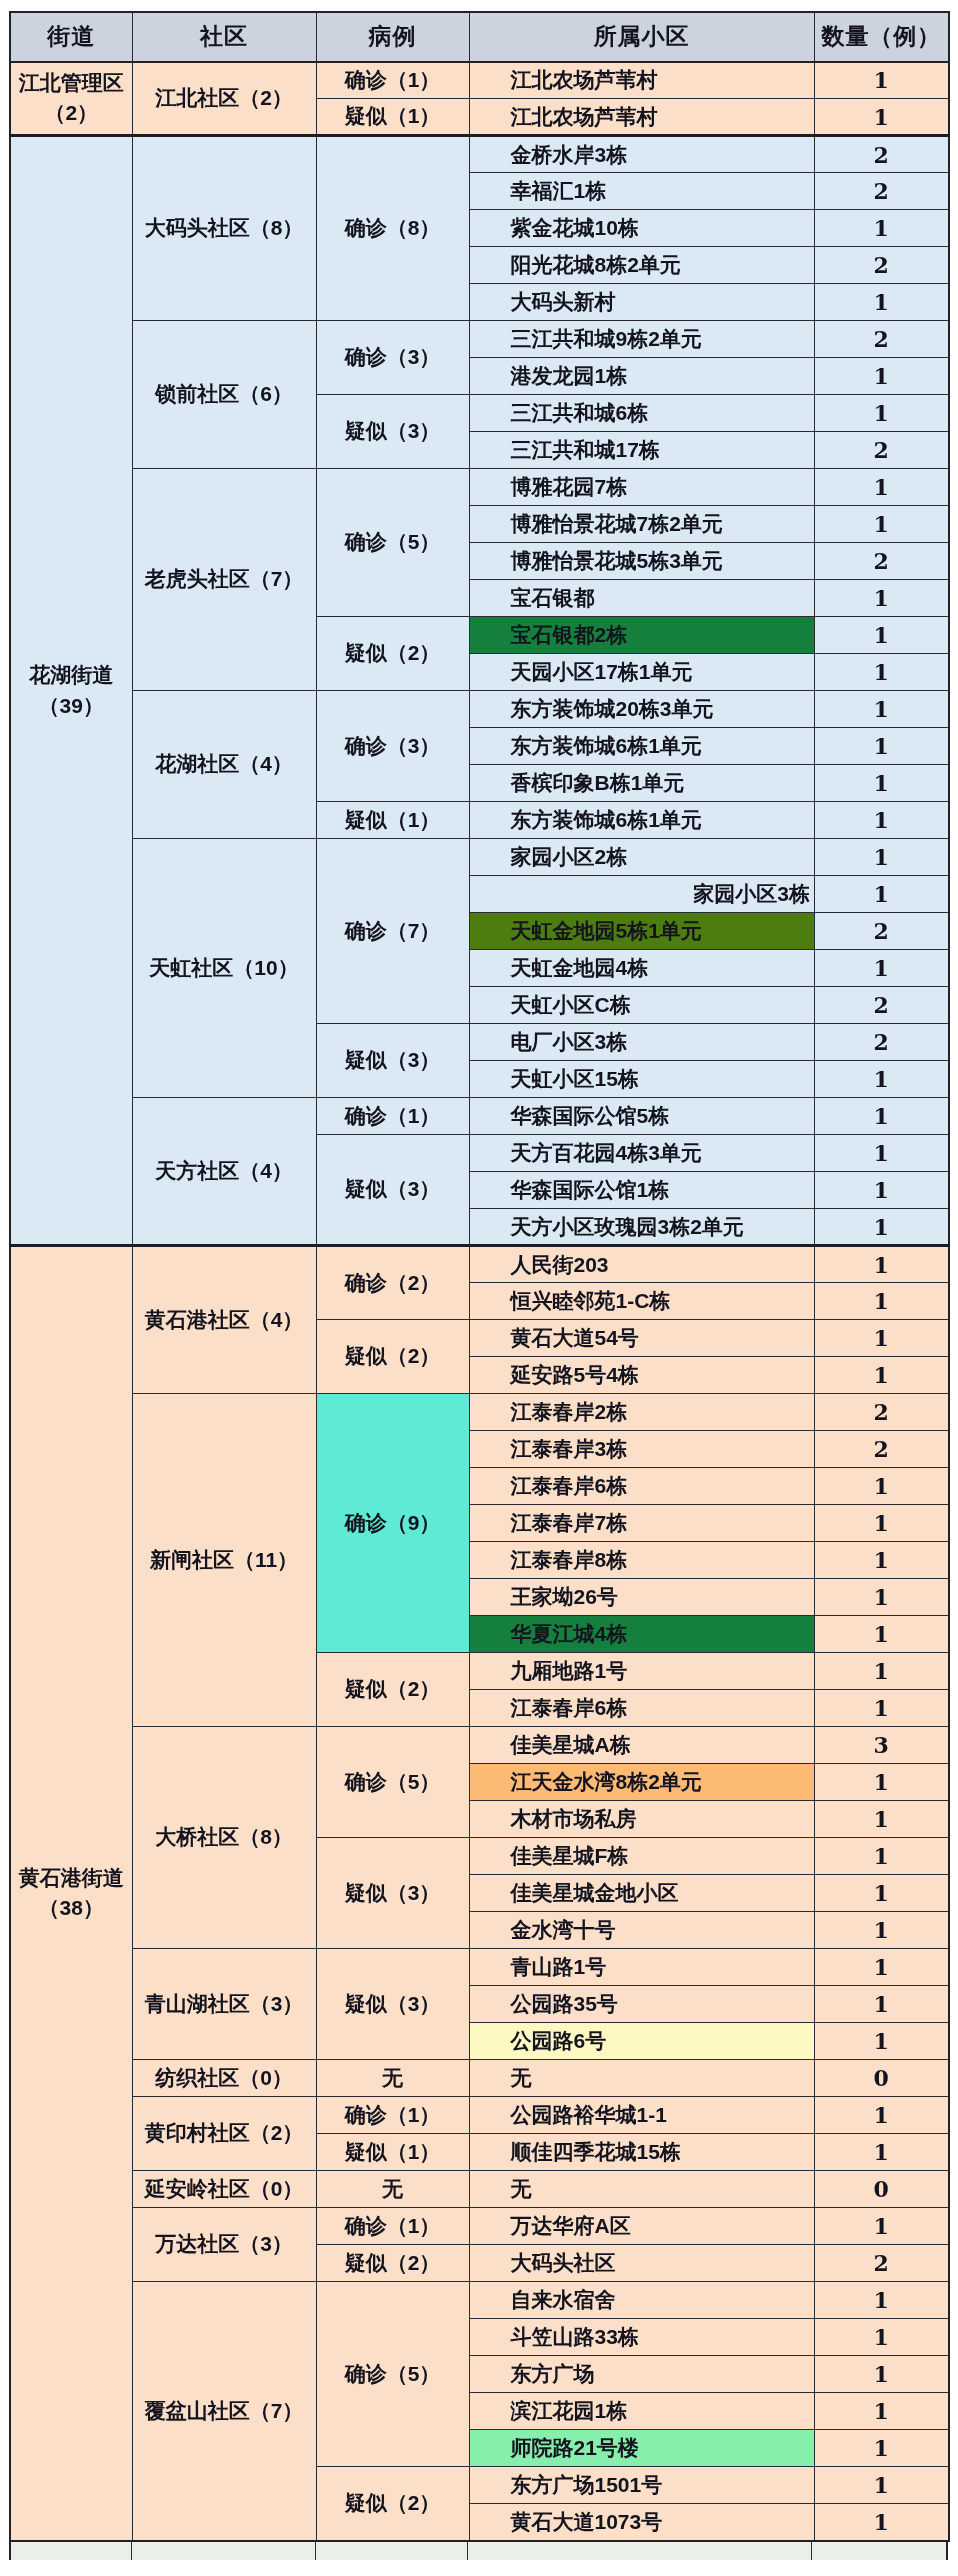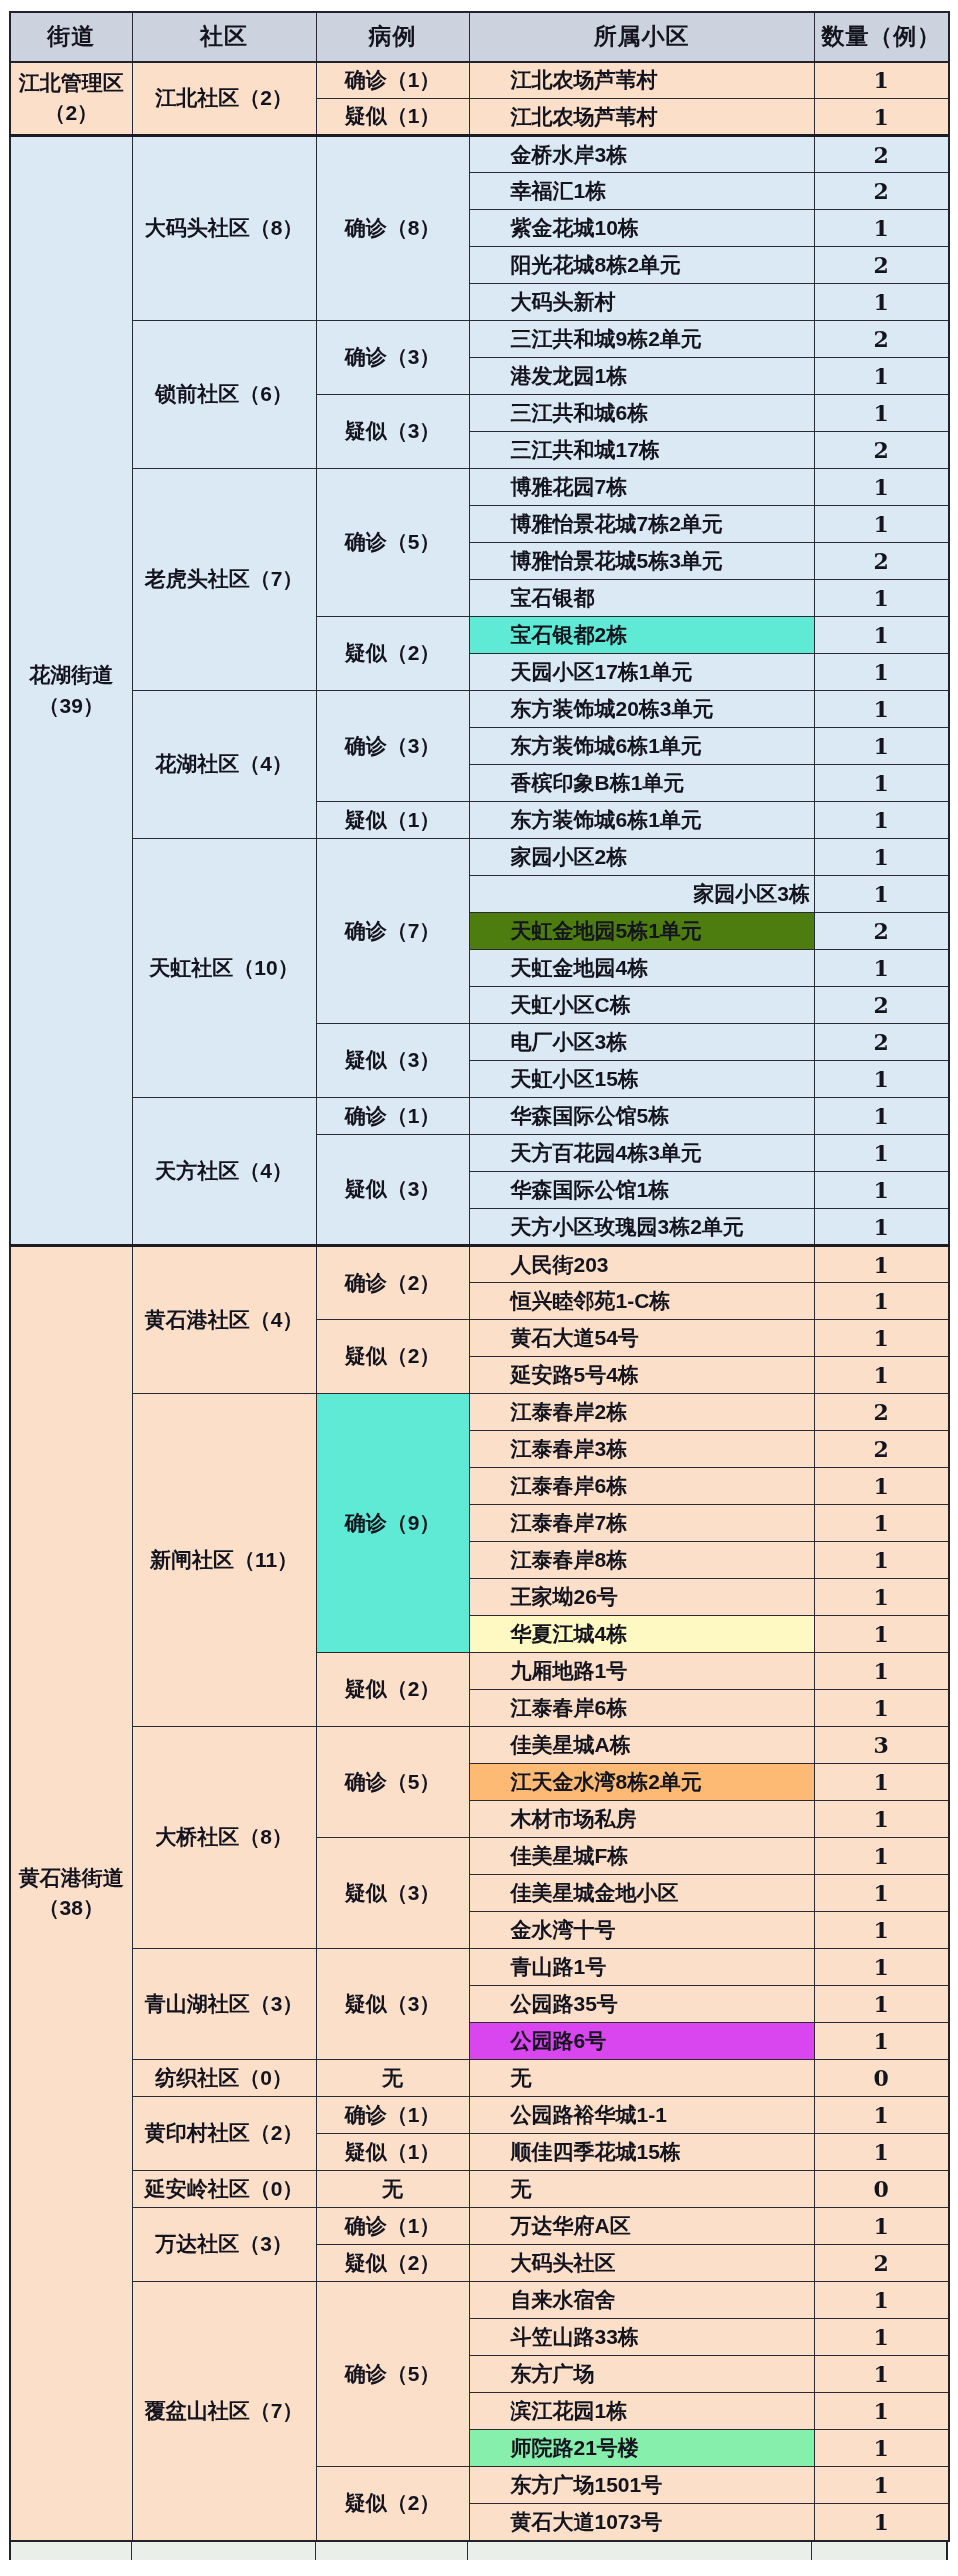--- a/index.html
+++ b/index.html
@@ -136,21 +136,21 @@
         <tr>
           <td class="c-complex" style="background: rgb(219, 233, 244);">博雅怡景花城5栋3单元</td>
           <td class="c-count" style="background: rgb(219, 233, 244);">2</td>
         </tr>
         <tr>
           <td class="c-complex" style="background: rgb(219, 233, 244);">宝石银都</td>
           <td class="c-count" style="background: rgb(219, 233, 244);">1</td>
         </tr>
         <tr>
           <td class="c-case" rowspan="2" style="background: rgb(219, 233, 244);">疑似（2）</td>
-          <td class="c-complex" style="background: #5eead4;">宝石银都2栋</td>
+          <td class="c-complex" style="background: #15803d;">宝石银都2栋</td>
           <td class="c-count" style="background: rgb(219, 233, 244);">1</td>
         </tr>
         <tr>
           <td class="c-complex" style="background: rgb(219, 233, 244);">天园小区17栋1单元</td>
           <td class="c-count" style="background: rgb(219, 233, 244);">1</td>
         </tr>
         <tr>
           <td class="c-comm" rowspan="4" style="background: rgb(219, 233, 244);">花湖社区（4）</td>
           <td class="c-case" rowspan="3" style="background: rgb(219, 233, 244);">确诊（3）</td>
           <td class="c-complex" style="background: rgb(219, 233, 244);">东方装饰城20栋3单元</td>
@@ -259,21 +259,21 @@
         </tr>
         <tr>
           <td class="c-complex" style="background: rgb(251, 223, 201);">江泰春岸8栋</td>
           <td class="c-count" style="background: rgb(251, 223, 201);">1</td>
         </tr>
         <tr>
           <td class="c-complex" style="background: rgb(251, 223, 201);">王家坳26号</td>
           <td class="c-count" style="background: rgb(251, 223, 201);">1</td>
         </tr>
         <tr>
-          <td class="c-complex" style="background: #fef9c3; margin-left: 35px;">华夏江城4栋</td>
+          <td class="c-complex" style="background: #15803d; margin-left: 35px;">华夏江城4栋</td>
           <td class="c-count" style="background: rgb(251, 223, 201);">1</td>
         </tr>
         <tr>
           <td class="c-case" rowspan="2" style="background: rgb(251, 223, 201);">疑似（2）</td>
           <td class="c-complex" style="background: rgb(251, 223, 201);">九厢地路1号</td>
           <td class="c-count" style="background: rgb(251, 223, 201);">1</td>
         </tr>
         <tr>
           <td class="c-complex" style="background: rgb(251, 223, 201);">江泰春岸6栋</td>
           <td class="c-count" style="background: rgb(251, 223, 201);">1</td>
@@ -309,21 +309,21 @@
           <td class="c-comm" rowspan="3" style="background: rgb(251, 223, 201);">青山湖社区（3）</td>
           <td class="c-case" rowspan="3" style="background: rgb(251, 223, 201);">疑似（3）</td>
           <td class="c-complex" style="background: rgb(251, 223, 201);">青山路1号</td>
           <td class="c-count" style="background: rgb(251, 223, 201);">1</td>
         </tr>
         <tr>
           <td class="c-complex" style="background: rgb(251, 223, 201);">公园路35号</td>
           <td class="c-count" style="background: rgb(251, 223, 201);">1</td>
         </tr>
         <tr>
-          <td class="c-complex" style="background: #d946ef;">公园路6号</td>
+          <td class="c-complex" style="background: #fef9c3;">公园路6号</td>
           <td class="c-count" style="background: rgb(251, 223, 201);">1</td>
         </tr>
         <tr>
           <td class="c-comm" style="background: rgb(251, 223, 201);">纺织社区（0）</td>
           <td class="c-case" style="background: rgb(251, 223, 201);">无</td>
           <td class="c-complex" style="background: rgb(251, 223, 201);">无</td>
           <td class="c-count" style="background: rgb(251, 223, 201);">0</td>
         </tr>
         <tr>
           <td class="c-comm" rowspan="2" style="background: rgb(251, 223, 201);">黄印村社区（2）</td>

